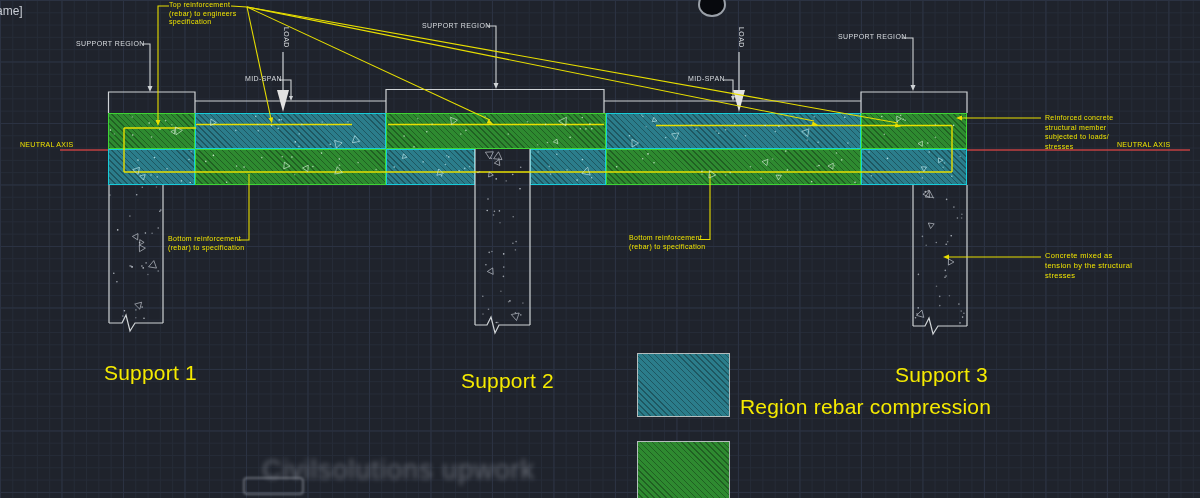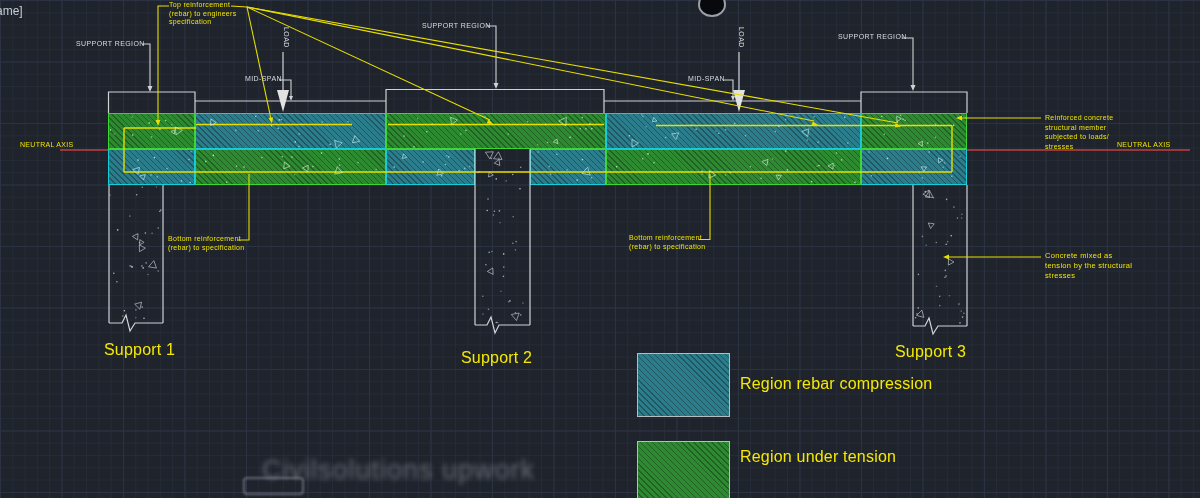--- a/index.html
+++ b/index.html
@@ -13,21 +13,21 @@
       linear-gradient(to right,#252b37 1px,transparent 1px),
       linear-gradient(to bottom,#252b37 1px,transparent 1px);
     background-size:61.5px 61.5px,61.5px 61.5px,12.3px 12.3px,12.3px 12.3px;
   }
   #regions{position:absolute;inset:0;z-index:1;}
   .hregion{position:absolute;box-sizing:border-box;}
   #linework{position:absolute;left:0;top:0;z-index:2;}
   .lbl{position:absolute;white-space:nowrap;z-index:3;line-height:1.2;}
   .yl{color:#f0e400;font-size:7px;letter-spacing:.3px;line-height:8.6px;}
   .wl{color:#d8dce0;font-size:7px;letter-spacing:.4px;}
-  .big{color:#f5ea00;font-size:16px;letter-spacing:.2px;}
+  .big{color:#f5ea00;font-size:21px;letter-spacing:.2px;margin-top:20px;}
   .lbl span{display:block;}
   .rot90{transform:rotate(90deg);transform-origin:0 0;}
   #legend-swatch-1,#legend-swatch-2{position:absolute;box-sizing:border-box;border:1.5px solid #b5bdbd;z-index:3;}
   #watermark-text{position:absolute;left:262px;top:455px;z-index:4;color:#b9bec8;
     font-size:27px;letter-spacing:1px;opacity:.45;filter:blur(2.5px);}
   #watermark-logo{position:absolute;left:243px;top:477px;width:57px;height:14px;z-index:4;
     border:2px solid #979ca6;border-radius:4px;opacity:.55;filter:blur(1.2px);}
   #top-left-partial{position:absolute;left:-4px;top:4px;color:#c8ccd4;font-size:12px;z-index:5;}
   #cursor-blob{position:absolute;left:698px;top:-10px;width:24px;height:23px;z-index:5;
     background:#07090d;border:2px solid #9aa0a8;border-radius:50% 50% 50% 50%/55% 55% 45% 45%;}
@@ -438,18 +438,17 @@
     <span>stresses</span>
   </div>
 
   <div class="lbl big" style="left:104px;top:340px">Support 1</div>
   <div class="lbl big" style="left:461px;top:348px">Support 2</div>
   <div class="lbl big" style="left:895px;top:342px">Support 3</div>
 
   <div id="legend-swatch-1" style="left: 637px; top: 353px; width: 93px; height: 64px; background: repeating-linear-gradient(45deg, rgba(0, 0, 0, 0.3) 0px, rgba(0, 0, 0, 0.3) 1px, transparent 1px, transparent 4.2px), linear-gradient(rgb(43, 125, 139), rgb(43, 125, 139));"></div>
   <div class="lbl big" style="left:740px;top:374px">Region rebar compression</div>
   <div id="legend-swatch-2" style="left: 637px; top: 441px; width: 93px; height: 60px; background: repeating-linear-gradient(45deg, rgba(0, 0, 0, 0.3) 0px, rgba(0, 0, 0, 0.3) 1px, transparent 1px, transparent 4.2px), linear-gradient(rgb(46, 138, 48), rgb(46, 138, 48));"></div>
-  <div class="lbl big" style="left:740px;top:447px">Region under tension</div>
 
   <div id="watermark-text">Civilsolutions upwork</div>
   <div id="watermark-logo"></div>
 
 </div>
 
 </body></html>

